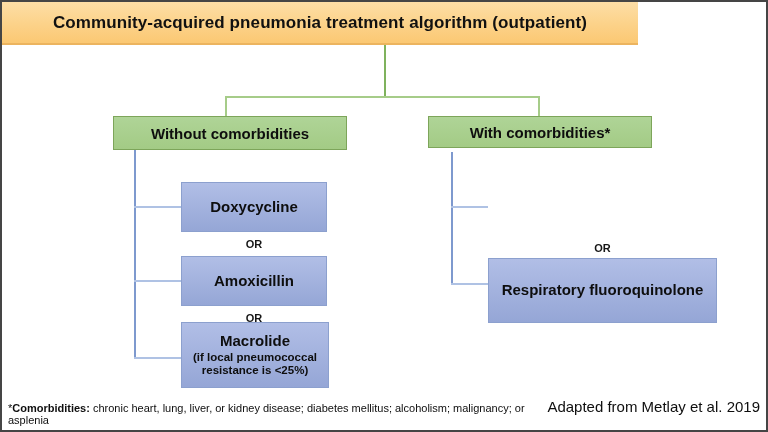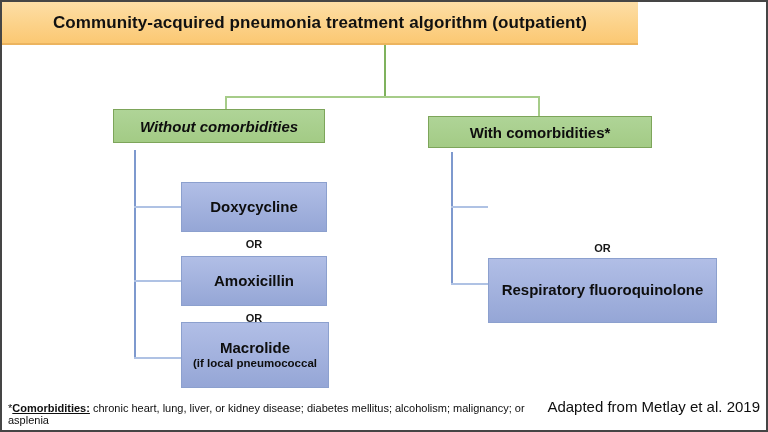--- a/index.html
+++ b/index.html
@@ -53,38 +53,38 @@
   .or-label{
     position:absolute;text-align:center;
     font-size:11px;font-weight:bold;color:#161616;
   }
   
   .footnote{
     position:absolute;left:6px;right:6px;bottom:4px;
     display:flex;justify-content:space-between;align-items:baseline;
   }
   .footnote .note{font-size:11px;color:#0e0e0e;}
-  .footnote .note .term{text-decoration:underline;font-weight:600;}
+  .footnote .note .term{font-weight:600;}
   .footnote .attribution{font-size:15px;color:#0e0e0e;white-space:nowrap;margin-left:0;}
 </style>
 </head>
 <body>
 
 <div class="page">
 
   <div class="header">
     <div class="title">Community-acquired pneumonia treatment algorithm (outpatient)</div>
   </div>
 
   <div class="line gline-v" style="left:382px;top:43px;height:52px;"></div>
   <div class="line gline-h" style="left:223px;top:94px;width:315px;"></div>
   <div class="line gline-drop" style="left:223px;top:94px;height:21px;"></div>
   <div class="line gline-drop" style="left:536px;top:94px;height:21px;"></div>
 
-  <div class="green-box" style="left:111px;top:107px;width:212px;height:34px;font-style:italic;">
+  <div class="green-box" style="left:111px;top:114px;width:234px;height:34px;">
     <span>Without comorbidities</span>
   </div>
   <div class="green-box" style="left:426px;top:114px;width:224px;height:32px;">
     <span>With comorbidities*</span>
   </div>
 
   <div class="line bline-v" style="left:132px;top:148px;height:209px;"></div>
   <div class="line bline-h" style="left:132px;top:204px;width:47px;"></div>
   <div class="line bline-h" style="left:132px;top:278px;width:47px;"></div>
   <div class="line bline-h" style="left:132px;top:355px;width:47px;"></div>
@@ -97,20 +97,21 @@
 
   <div class="blue-box" style="left:179px;top:254px;width:146px;height:50px;">
     <span>Amoxicillin</span>
   </div>
 
   <div class="or-label" style="left:179px;top:310px;width:146px;">OR</div>
 
   <div class="blue-box" style="left:179px;top:320px;width:148px;height:66px;">
     <span>Macrolide</span>
     <span class="sub">(if local pneumococcal</span>
+    <span class="sub">resistance is &lt;25%)</span>
   </div>
 
   <div class="line bline-v" style="left:449px;top:150px;height:133px;"></div>
   <div class="line bline-h" style="left:449px;top:204px;width:37px;"></div>
   <div class="line bline-h" style="left:449px;top:281px;width:37px;"></div>
 
 
   <div class="or-label" style="left:486px;top:240px;width:229px;">OR</div>
 
   <div class="blue-box" style="left:486px;top:256px;width:229px;height:65px;">

